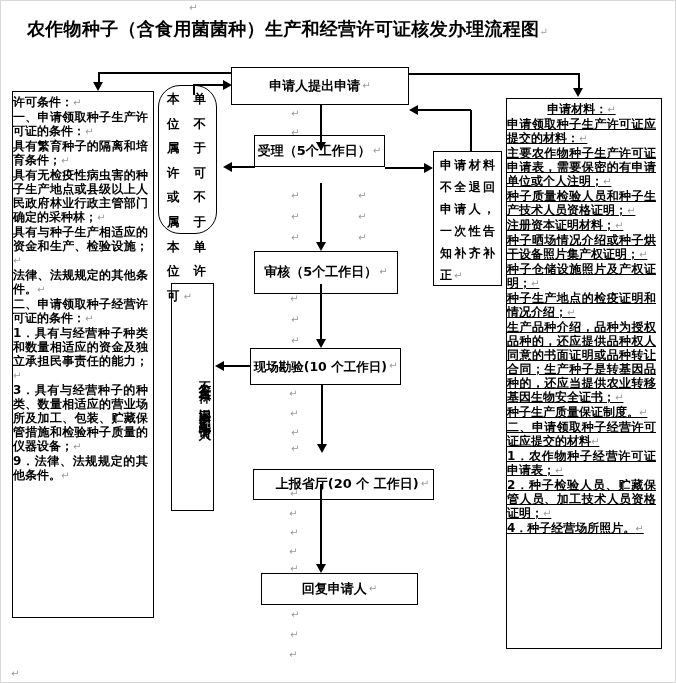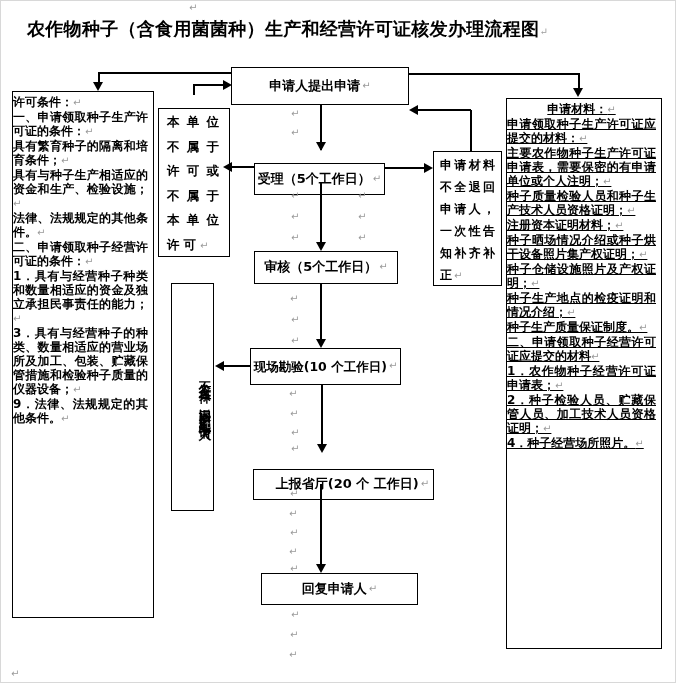--- a/index.html
+++ b/index.html
@@ -57,34 +57,34 @@
 
 <div class="canvas">
 
   <div class="title"><span>农作物种子（含食用菌菌种）生产和经营许可证核发办理流程图</span><span class="rm">↵</span></div>
 
   <div class="box" style="left:230px;top:66px;width:178px;height:38px;">
     <span>申请人提出申请</span>
       <span class="rm">↵</span>
   </div>
 
-  <div class="unitbox" style="left:157px;top:107px;width:72px;height:149px;">
+  <div class="unitbox" style="left:157px;top:84px;width:59px;height:149px;border-radius:22px;">
     <span>本单位不属于许可或不属于本单位许可</span><span class="rm">↵</span>
   </div>
 
-  <div class="box" style="left:253px;top:162px;width:131px;height:32px;">
+  <div class="box" style="left:253px;top:134px;width:131px;height:32px;">
     <span>受理（5个工作日）</span>
       <span class="rm">↵</span>
   </div>
 
   <div class="incompletebox" style="left:432px;top:150px;width:69px;height:135px;">
     <span>申请材料不全退回申请人，一次性告知补齐补正</span><span class="rm">↵</span>
   </div>
 
-  <div class="box" style="left:253px;top:250px;width:144px;height:33px;">
+  <div class="box" style="left:253px;top:250px;width:144px;height:43px;">
     <span>审核（5个工作日）</span>
       <span class="rm">↵</span>
   </div>
 
   <div class="vbox" style="left:170px;top:282px;width:43px;height:228px;">
     <span>不符合条件，返回窗口通知申请人</span>
       <span class="rm">↵</span>
   </div>
 
   <div class="box" style="left:249px;top:347px;width:151px;height:37px;font-size:12.5px;">
@@ -99,36 +99,38 @@
 
   <div class="box" style="left:252px;top:572px;width:157px;height:32px;margin-left:8px;">
     <span>回复申请人</span>
       <span class="rm">↵</span>
   </div>
 
   <div class="panel" id="left-panel" style="left:11px;top:90px;width:142px;height:527px;">
       <div class="para"><span>许可条件：</span><span class="rm">↵</span></div>
       <div class="para"><span>一、申请领取种子生产许可证的条件：</span><span class="rm">↵</span></div>
       <div class="para"><span>具有繁育种子的隔离和培育条件；</span><span class="rm">↵</span></div>
+      <div class="para"><span>具有无检疫性病虫害的种子生产地点或县级以上人民政府林业行政主管部门确定的采种林；</span><span class="rm">↵</span></div>
       <div class="para"><span>具有与种子生产相适应的资金和生产、检验设施；</span><span class="rm">↵</span></div>
       <div class="para"><span>法律、法规规定的其他条件。</span><span class="rm">↵</span></div>
       <div class="para"><span>二、申请领取种子经营许可证的条件：</span><span class="rm">↵</span></div>
       <div class="para"><span>1．具有与经营种子种类和数量相适应的资金及独立承担民事责任的能力；</span><span class="rm">↵</span></div>
       <div class="para"><span>3．具有与经营种子的种类、数量相适应的营业场所及加工、包装、贮藏保管措施和检验种子质量的仪器设备；</span><span class="rm">↵</span></div>
       <div class="para"><span>9．法律、法规规定的其他条件。</span><span class="rm">↵</span></div>
     </div>
   <div class="panel" id="right-panel" style="left:505px;top:97px;width:156px;height:551px;text-decoration:underline;">
       <div class="para center"><span>申请材料：</span><span class="rm">↵</span></div>
       <div class="para"><span>申请领取种子生产许可证应提交的材料：</span><span class="rm">↵</span></div>
       <div class="para"><span>主要农作物种子生产许可证申请表，需要保密的有申请单位或个人注明；</span><span class="rm">↵</span></div>
       <div class="para"><span>种子质量检验人员和种子生产技术人员资格证明；</span><span class="rm">↵</span></div>
       <div class="para"><span>注册资本证明材料；</span><span class="rm">↵</span></div>
       <div class="para"><span>种子晒场情况介绍或种子烘干设备照片集产权证明；</span><span class="rm">↵</span></div>
       <div class="para"><span>种子仓储设施照片及产权证明；</span><span class="rm">↵</span></div>
       <div class="para"><span>种子生产地点的检疫证明和情况介绍；</span><span class="rm">↵</span></div>
+      <div class="para"><span>生产品种介绍，品种为授权品种的，还应提供品种权人同意的书面证明或品种转让合同；生产种子是转基因品种的，还应当提供农业转移基因生物安全证书；</span><span class="rm">↵</span></div>
       <div class="para"><span>种子生产质量保证制度。</span><span class="rm">↵</span></div>
       <div class="para"><span>二、申请领取种子经营许可证应提交的材料</span><span class="rm">↵</span></div>
       <div class="para"><span>1．农作物种子经营许可证申请表；</span><span class="rm">↵</span></div>
       <div class="para"><span>2．种子检验人员、贮藏保管人员、加工技术人员资格证明；</span><span class="rm">↵</span></div>
       <div class="para"><span>4．种子经营场所照片。</span><span class="rm">↵</span></div>
     </div>
 
   <div id="wires">
       <div class="ln" style="left: 319px; top: 104px; width: 1.5px; height: 45px;"></div>
       <div class="ln" style="left: 97px; top: 71px; width: 134px; height: 1.5px;"></div>

